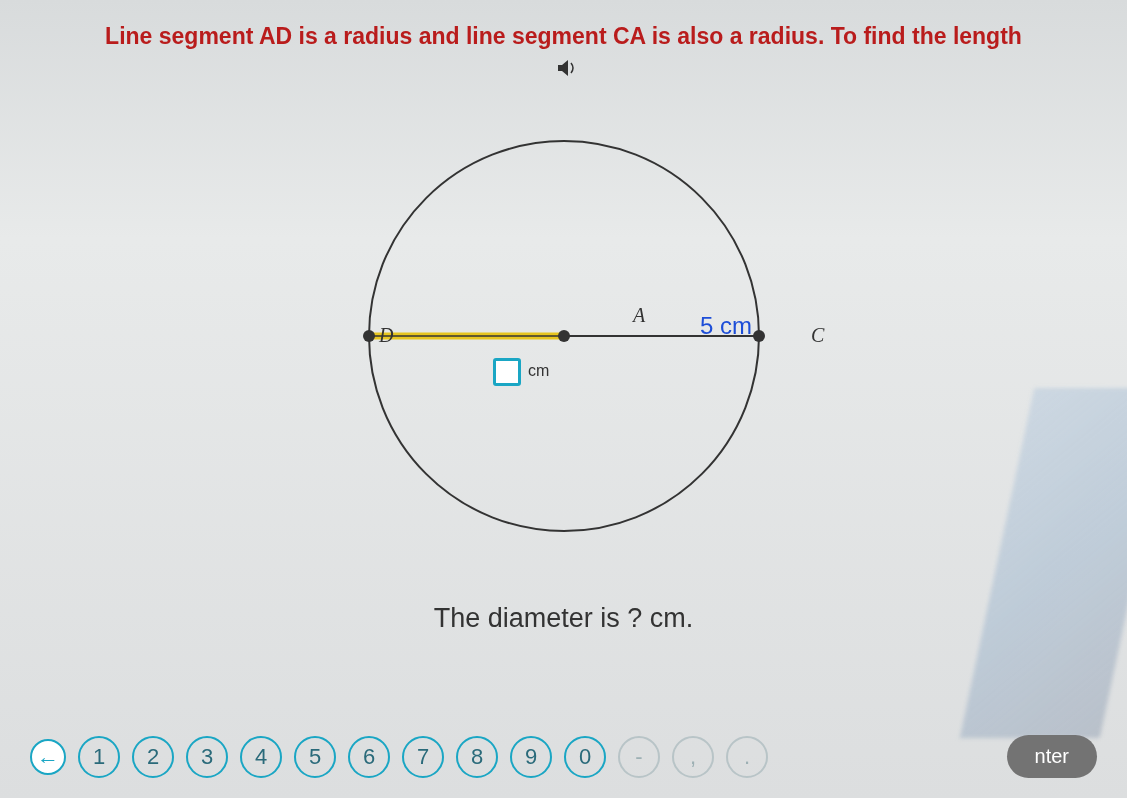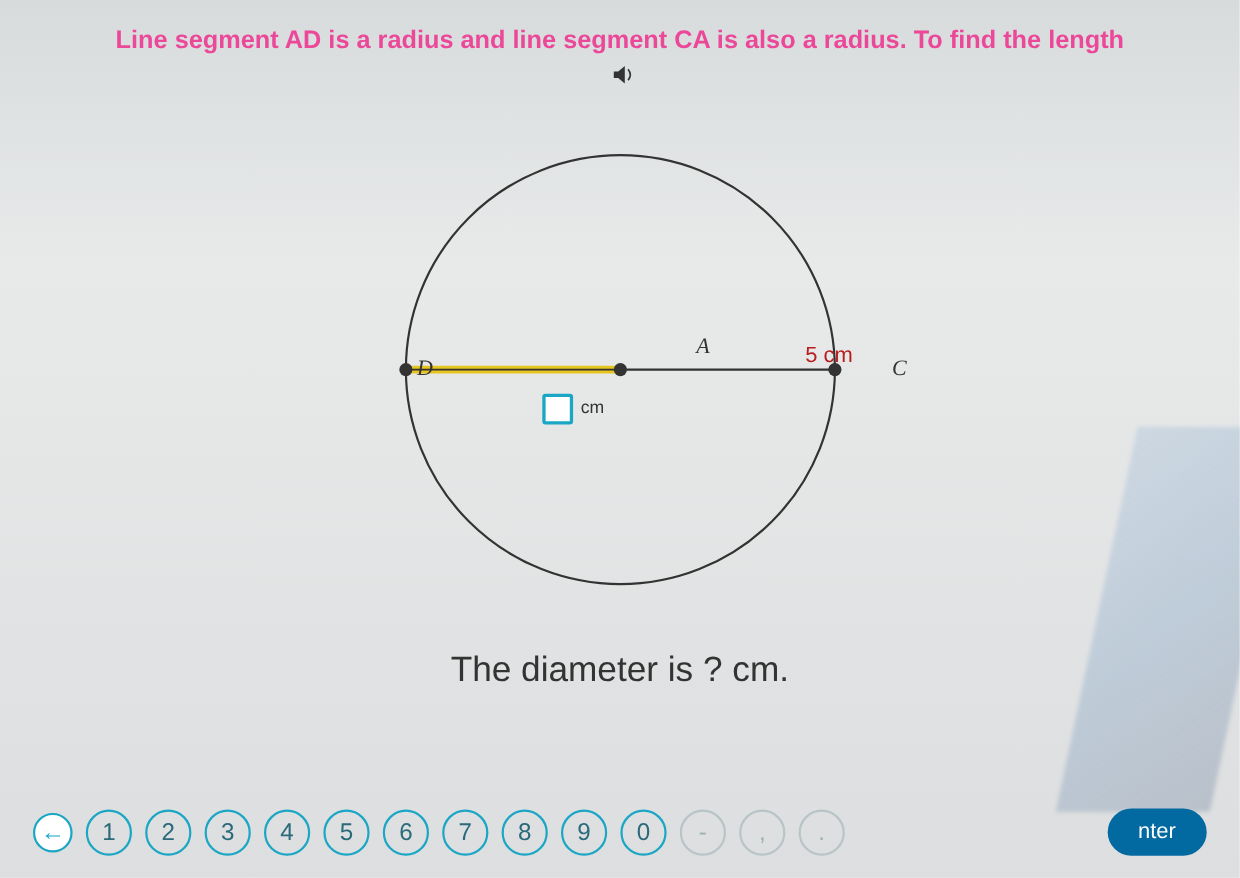--- a/index.html
+++ b/index.html
@@ -9,21 +9,21 @@
   background: linear-gradient(180deg, #d8dbdc 0%, #e8eaea 30%, #dcdedf 100%);
   font-family: Arial, Helvetica, sans-serif;
   position: relative;
   overflow: hidden;
 }
 .question-text {
   text-align: center;
   padding: 20px 60px 0 60px;
   font-size: 23px;
   font-weight: 600;
-  color: #ec4899;
+  color: #b91c1c;
   line-height: 1.4;
 }
 .audio-icon {
   display: inline-block;
   vertical-align: middle;
   margin-left: 6px;
 }
 .diagram-container {
   position: relative;
   width: 100%;
@@ -45,40 +45,40 @@
 }
 .cm-label {
   position: absolute;
   left: 528px;
   top: 276px;
   font-size: 16px;
   color: #333;
 }
 .radius-label {
   position: absolute;
-  left: 732px;
+  left: 700px;
   top: 226px;
-  font-size: 20px;
-  color: #b91c1c;
+  font-size: 24px;
+  color: #1d4ed8;
 }
 .point-label {
   position: absolute;
   font-size: 20px;
   font-style: italic;
   color: #333;
   font-family: 'Times New Roman', serif;
 }
 .label-d { left: 379px; top: 238px; }
 .label-a { left: 633px; top: 218px; }
 .label-c { left: 811px; top: 238px; }
 .diameter-text {
   text-align: center;
-  font-size: 32px;
+  font-size: 27px;
   color: #333;
-  margin-top: 4px;
+  margin-top: 17px;
 }
 .number-bar {
   position: absolute;
   bottom: 20px;
   left: 0;
   width: 100%;
   display: flex;
   align-items: center;
   gap: 12px;
   padding: 0 30px;
@@ -108,21 +108,21 @@
   justify-content: center;
   font-size: 22px;
   color: #2a6a7a;
   cursor: pointer;
 }
 .num-btn.faded { border-color: #b8c4c7; color: #9db0b4; }
 .enter-btn {
   margin-left: auto;
   padding: 10px 28px;
   border-radius: 28px;
-  background: #0369a1;
+  background: #737373;
   color: #fff;
   font-size: 20px;
   border: none;
   cursor: pointer;
 }
 .reflection {
   position: absolute;
   right: -10px;
   bottom: 60px;
   width: 140px;

